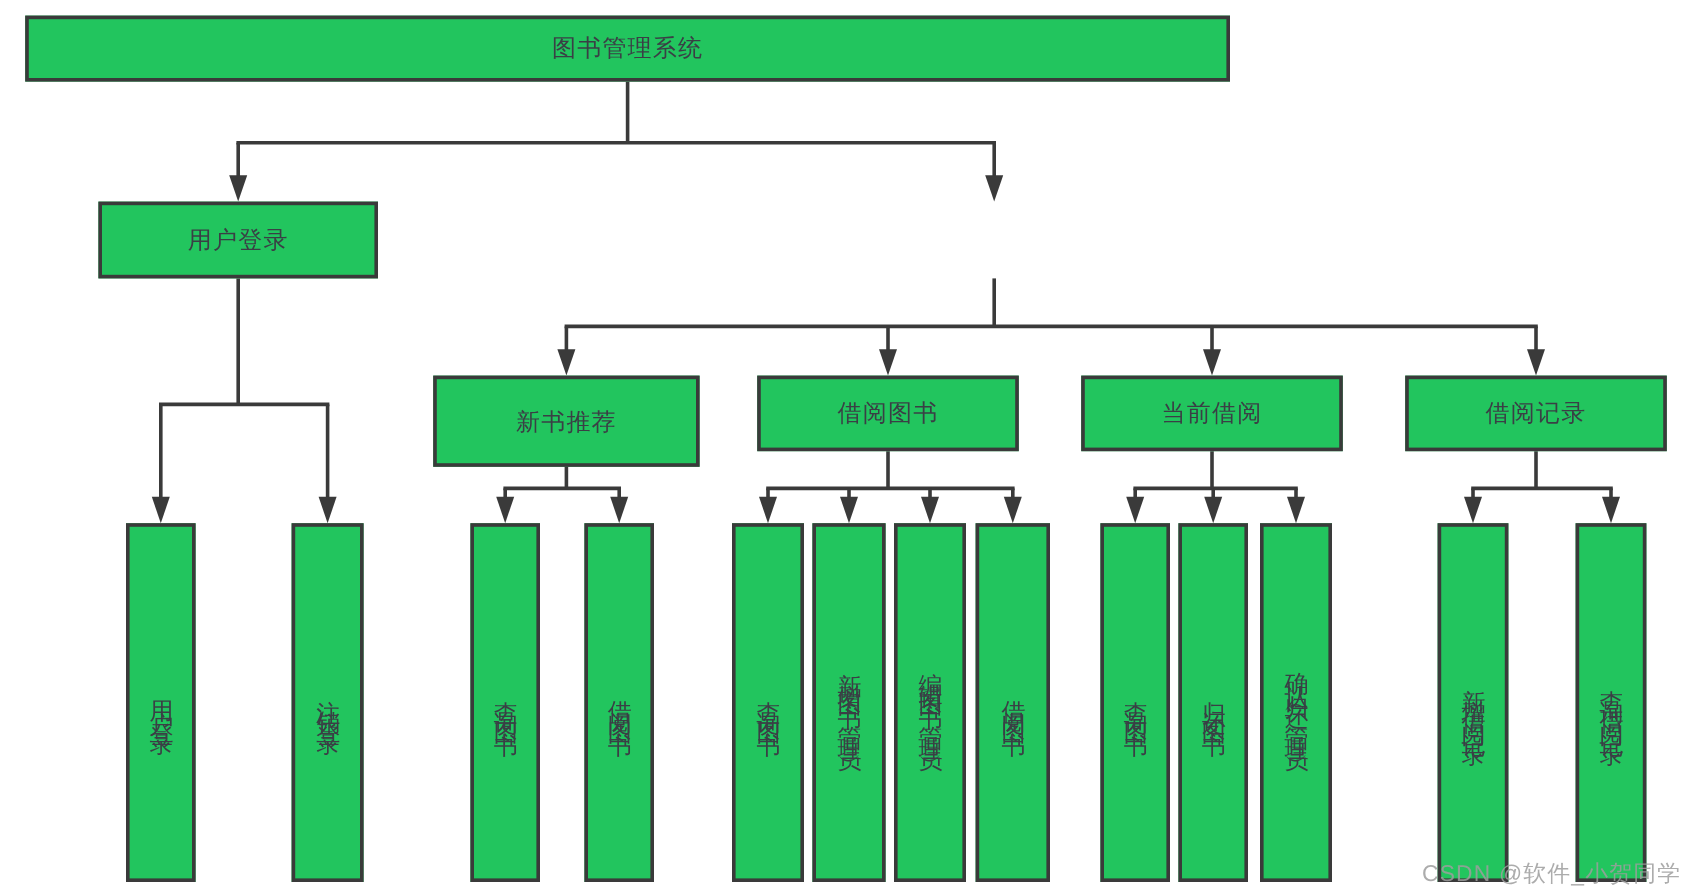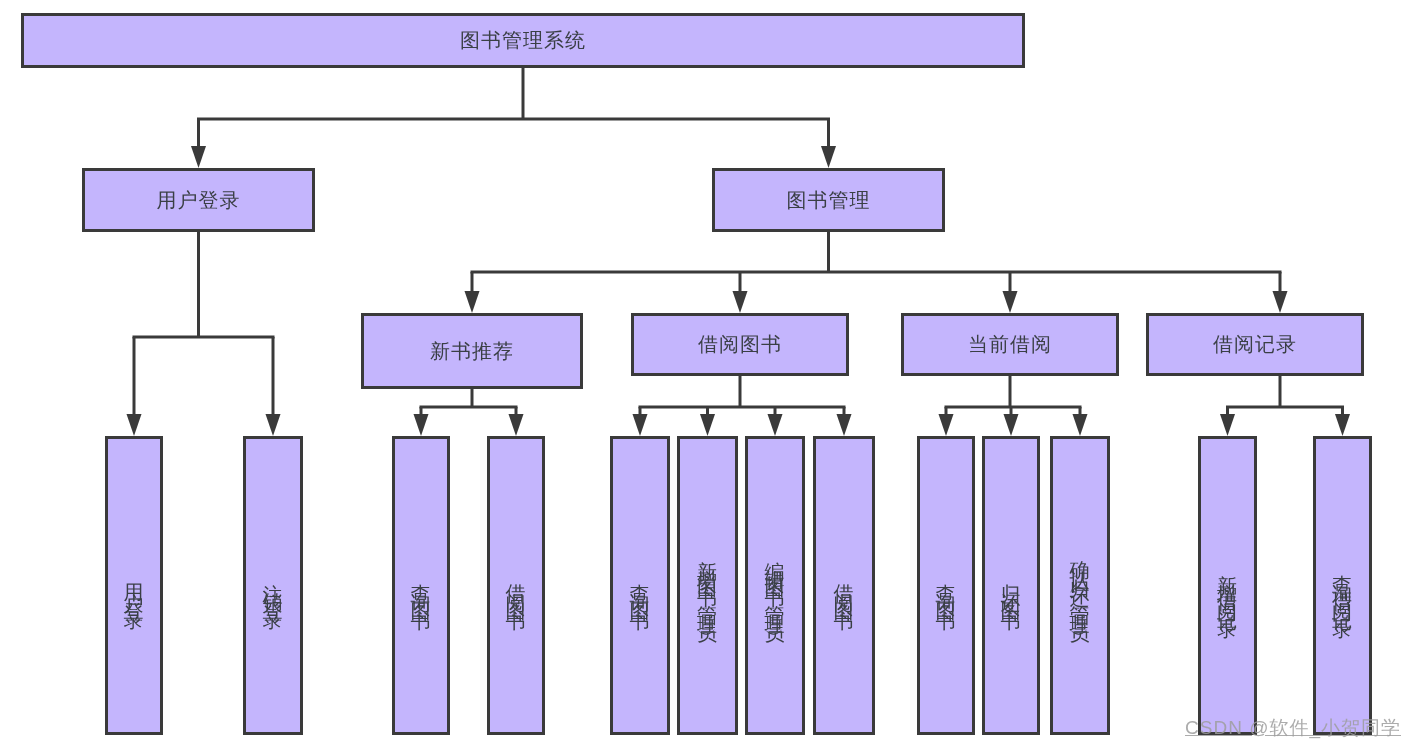--- a/index.html
+++ b/index.html
@@ -19,21 +19,21 @@
     position: absolute;
     left: 0;
     top: 0;
     width: 1405px;
     height: 747px;
   }
   .box {
     position: absolute;
     box-sizing: border-box;
     border: 3px solid #3a3a3a;
-    background: #c4b5fd;
+    background: #22c55e;
     color: #3a3f45;
     display: flex;
     align-items: center;
     justify-content: center;
     text-align: left;
   }
   .hbox {
     font-size: 20px;
     letter-spacing: 1px;
   }
@@ -50,21 +50,20 @@
     line-height: 1;
   }
   .watermark {
     position: absolute;
     right: 4px;
     bottom: 6px;
     font-size: 19px;
     color: rgba(158, 158, 158, 0.85);
     letter-spacing: 1px;
     white-space: nowrap;
-    text-decoration: underline;
   }
   svg line {
     stroke: #3a3a3a;
     stroke-width: 3;
   }
   svg polygon {
     fill: #3a3a3a;
     stroke: none;
   }
 </style>
@@ -145,26 +144,25 @@
       <line x1="1227.5" y1="407" x2="1227.5" y2="418"></line>
       <polygon points="1227.5,436 1220,414 1235,414"></polygon>
       <line x1="1342.5" y1="407" x2="1342.5" y2="418"></line>
       <polygon points="1342.5,436 1335,414 1350,414"></polygon>
     </g>
   </svg>
 
   <div class="box hbox root" style="left:21px; top:13px; width:1004px; height:55px;">图书管理系统</div>
 
   <div class="box hbox" style="left:82px; top:168px; width:233px; height:64px;">用户登录</div>
-  <div class="box hbox" style="left:712px; top:168px; width:233px; height:64px;">图书管理</div>
 
   <div class="box hbox" style="left:361px; top:313px; width:222px; height:76px;">新书推荐</div>
   <div class="box hbox" style="left:631px; top:313px; width:218px; height:63px;">借阅图书</div>
   <div class="box hbox" style="left:901px; top:313px; width:218px; height:63px;">当前借阅</div>
-  <div class="box hbox" style="left:1146px; top:313px; width:218px; height:63px;">借阅记录</div>
+  <div class="box hbox" style="left:1171px; top:313px; width:218px; height:63px;">借阅记录</div>
 
   <div class="box leaf" style="left:105px; width:58px;">用户登录</div>
   <div class="box leaf" style="left:243px; width:60px;">注销登录</div>
 
   <div class="box leaf" style="left:392px; width:58px;">查询图书</div>
   <div class="box leaf" style="left:487px; width:58px;">借阅图书</div>
 
   <div class="box leaf" style="left:610px; width:60px;">查询图书</div>
   <div class="box leaf" style="left:677px; width:61px;">新增图书（管理员）</div>
   <div class="box leaf" style="left:745px; width:60px;">编辑图书（管理员）</div>

